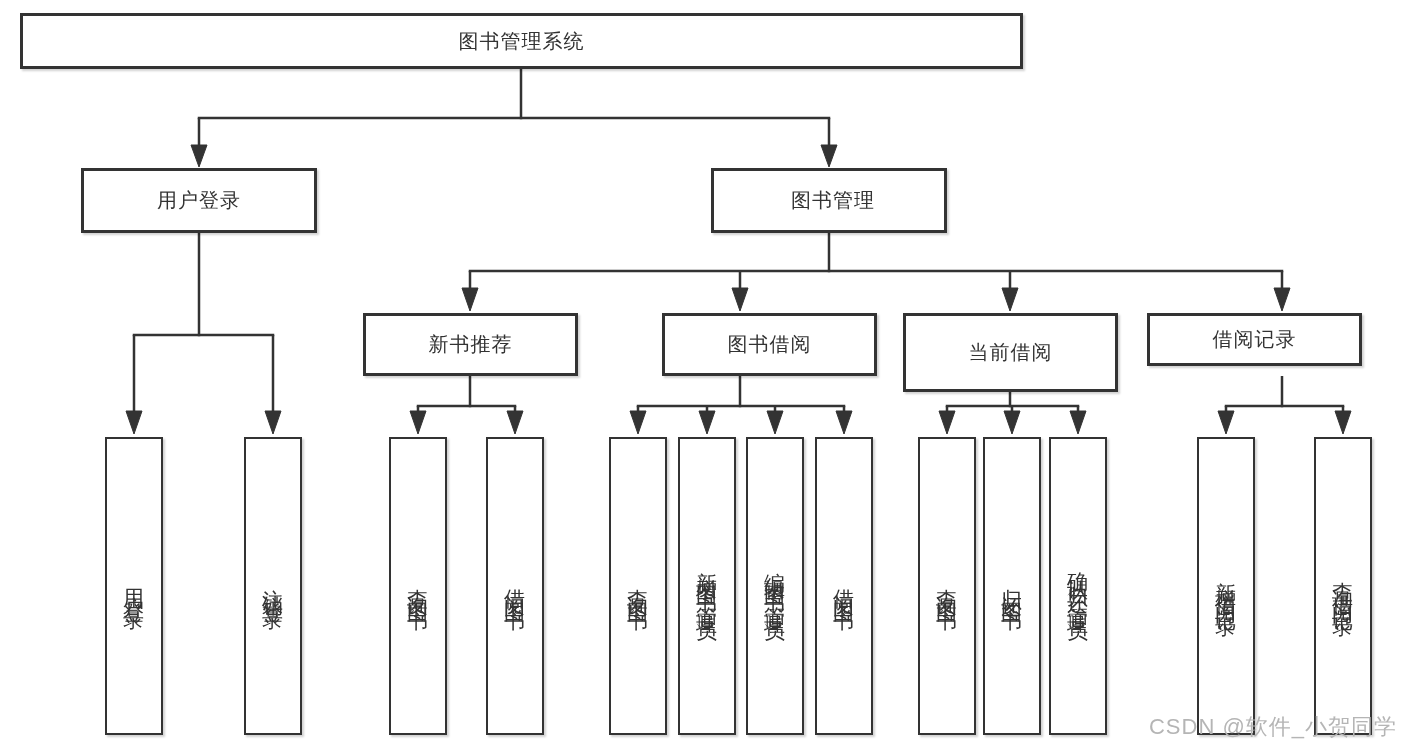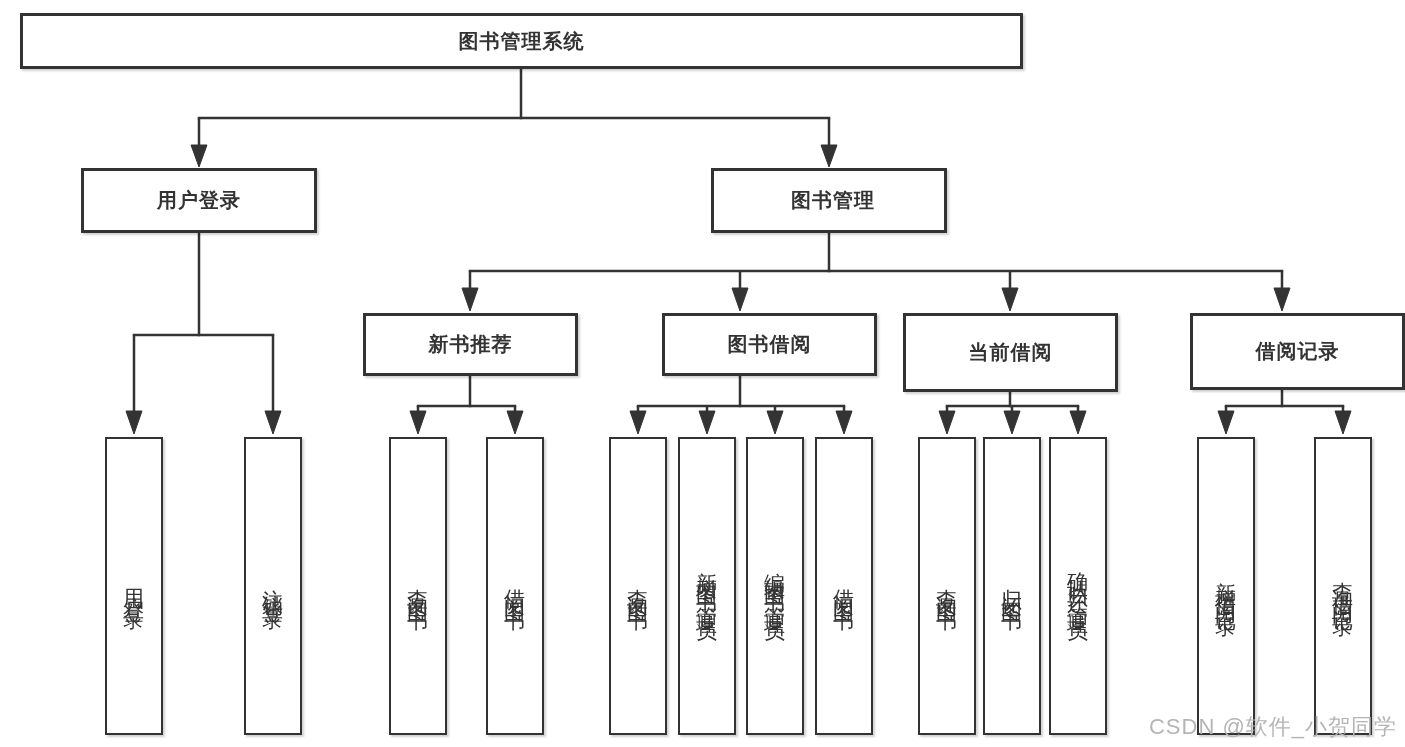--- a/index.html
+++ b/index.html
@@ -17,21 +17,20 @@
   .connectors polygon { fill: var(--line, #333); stroke: var(--line, #333); stroke-width: 1; }
   .node {
     position: absolute;
     background: #fff;
     border: 3px solid var(--box-border, #333);
     display: flex; align-items: center; justify-content: center;
     font-size: 20px;
     color: var(--text, #333);
     letter-spacing: 1px;
     box-shadow: 2px 2px 2px rgba(0,0,0,0.18);
-    font-weight: bold;
   }
   .leaf {
     position: absolute;
     background: #fff;
     border: 2.5px solid var(--box-border, #333);
     display: flex; align-items: center; justify-content: center;
     box-shadow: 2px 2px 2px rgba(0,0,0,0.18);
   }
   .leaf span {
     writing-mode: vertical-rl;
@@ -134,21 +133,21 @@
   </svg>
 
   <div class="node" style="left:20px; top:13px; width:1003px; height:56px;">图书管理系统</div>
 
   <div class="node" style="left:81px; top:168px; width:236px; height:65px;">用户登录</div>
   <div class="node" style="left:711px; top:168px; width:236px; height:65px;padding-left:8px;">图书管理</div>
 
   <div class="node" style="left:363px; top:313px; width:215px; height:63px;">新书推荐</div>
   <div class="node" style="left:662px; top:313px; width:215px; height:63px;">图书借阅</div>
   <div class="node" style="left:903px; top:313px; width:215px; height:79px;">当前借阅</div>
-  <div class="node" style="left:1190px; top:313px; width:215px; height:77px;">借阅记录</div>
+  <div class="node" style="left:1147px; top:313px; width:215px; height:53px;">借阅记录</div>
 
   <div class="leaf" style="left:105px; top:437px; width:58px; height:298px;">
     <span>用户登录</span>
   </div>
   <div class="leaf" style="left:244px; top:437px; width:58px; height:298px;">
     <span>注销登录</span>
   </div>
 
   <div class="leaf" style="left:389px; top:437px; width:58px; height:298px;">
     <span>查询图书</span>

